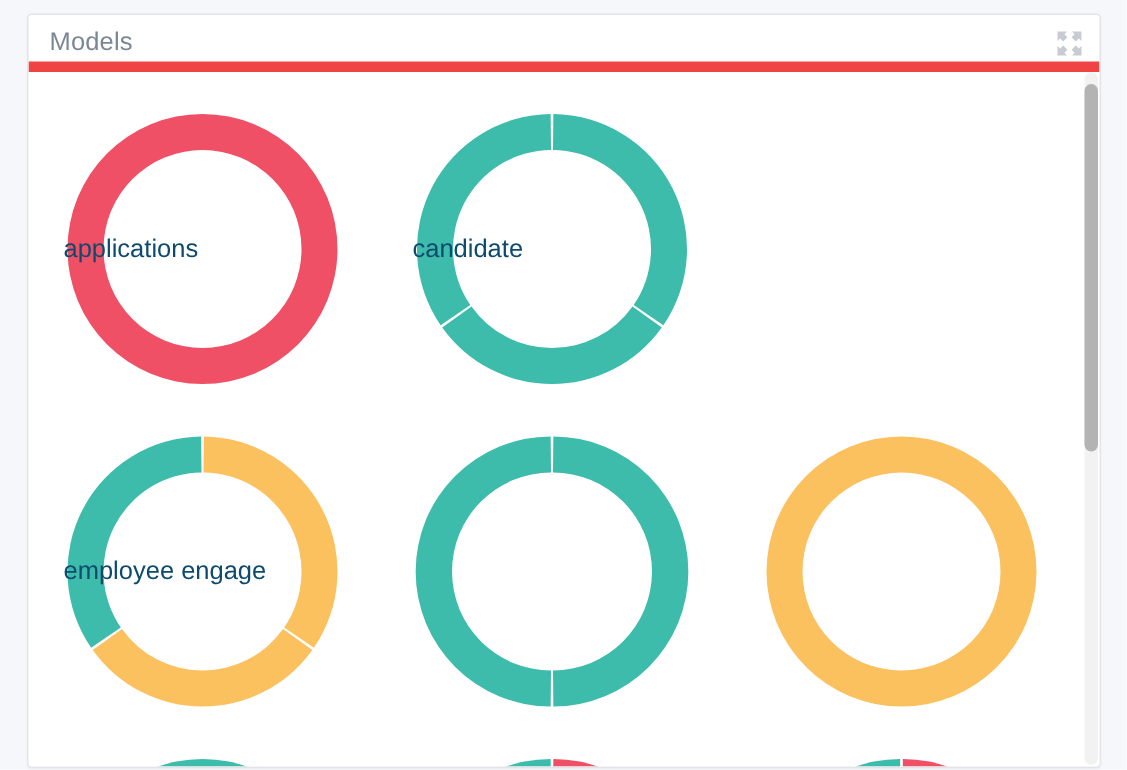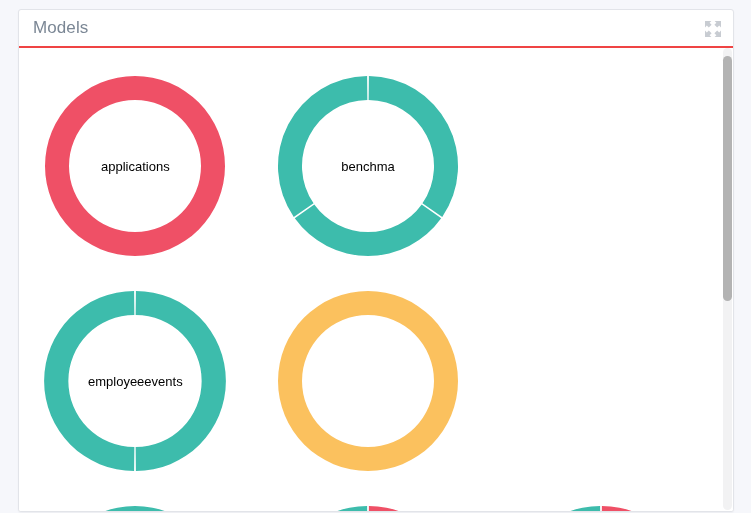--- a/index.html
+++ b/index.html
@@ -16,21 +16,21 @@
     background:#ffffff;
     border:1px solid #e2e4e9;
     border-radius:3px;
     box-shadow:0 1px 2px rgba(0,0,0,.045);
     box-sizing:border-box;
     overflow:hidden;
   }
   #panel-header{
     position:relative;
     height:38px;
-    border-bottom:2px solid #ef4444;
+    border-bottom:7px solid #ef4444;
     box-sizing:border-box;
   }
   #panel-title{
     position:absolute;left:14px;top:8px;
     font-size:17px;
     color:#7b8795;
     font-weight:400;
     letter-spacing:.1px;
     white-space:nowrap;
   }
@@ -67,23 +67,22 @@
     position:absolute;
     left:50%;top:50%;
     transform:translate(-50%,-50%);
     width:186px;height:186px;
   }
   .donut-wrap svg{display:block;}
   .donut-label{
     position:absolute;
     left:0;right:0;top:50%;
     transform:translateY(-50%);
-    text-align:center;
-    font-size:13px;
-    color:#000000;
+    font-size:17px;
+    color:#0c4a6e;
     pointer-events:none;
     white-space:nowrap;
   }
 
   
   #scrollbar-track{
     position:absolute;right:1px;top:0px;width:9px;bottom:1px;
     background:#f2f2f3;
     border-radius:5px;
   }
@@ -128,32 +127,41 @@
               <div class="donut-label">applications</div>
             </div>
           </div>
           <div class="chart-cell">
             <div class="donut-wrap">
               <svg width="186" height="186" viewBox="0 0 186 186">
                 <path d="M 93.90 3.00 A 90 90 0 0 1 167.24 143.88 L 147.44 130.31 A 66 66 0 0 0 93.66 27.00 Z" fill="#3dbcac"></path>
                 <path d="M 166.20 145.36 A 90 90 0 0 1 19.80 145.36 L 39.32 131.40 A 66 66 0 0 0 146.68 131.40 Z" fill="#3dbcac"></path>
                 <path d="M 18.76 143.88 A 90 90 0 0 1 92.10 3.00 L 92.34 27.00 A 66 66 0 0 0 38.56 130.31 Z" fill="#3dbcac"></path>
               </svg>
-              <div class="donut-label">benchma</div>
+              <div class="donut-label">candidate</div>
             </div>
           </div>
         </div>
         <div class="chart-row">
           <div class="chart-cell">
             <div class="donut-wrap">
               <svg width="186" height="186" viewBox="0 0 186 186">
+                <path d="M 93.90 3.00 A 90 90 0 0 1 167.24 143.88 L 147.44 130.31 A 66 66 0 0 0 93.66 27.00 Z" fill="#fbc15e"></path>
+                <path d="M 166.20 145.36 A 90 90 0 0 1 19.80 145.36 L 39.32 131.40 A 66 66 0 0 0 146.68 131.40 Z" fill="#fbc15e"></path>
+                <path d="M 18.76 143.88 A 90 90 0 0 1 92.10 3.00 L 92.34 27.00 A 66 66 0 0 0 38.56 130.31 Z" fill="#3dbcac"></path>
+              </svg>
+              <div class="donut-label">employee engage</div>
+            </div>
+          </div>
+          <div class="chart-cell">
+            <div class="donut-wrap">
+              <svg width="186" height="186" viewBox="0 0 186 186">
                 <path d="M 93.90 3.00 A 90 90 0 0 1 93.90 183.00 L 93.66 159.00 A 66 66 0 0 0 93.66 27.00 Z" fill="#3dbcac"></path>
                 <path d="M 92.10 183.00 A 90 90 0 0 1 92.10 3.00 L 92.34 27.00 A 66 66 0 0 0 92.34 159.00 Z" fill="#3dbcac"></path>
               </svg>
-              <div class="donut-label">employeeevents</div>
             </div>
           </div>
           <div class="chart-cell">
             <div class="donut-wrap">
               <svg width="186" height="186" viewBox="0 0 186 186">
                 <path d="M 93 3 A 90 90 0 1 1 93 183 A 90 90 0 1 1 93 3 Z M 93 27 A 66 66 0 1 0 93 159 A 66 66 0 1 0 93 27 Z" fill="#fbc15e"></path>
               </svg>
             </div>
           </div>
         </div>

